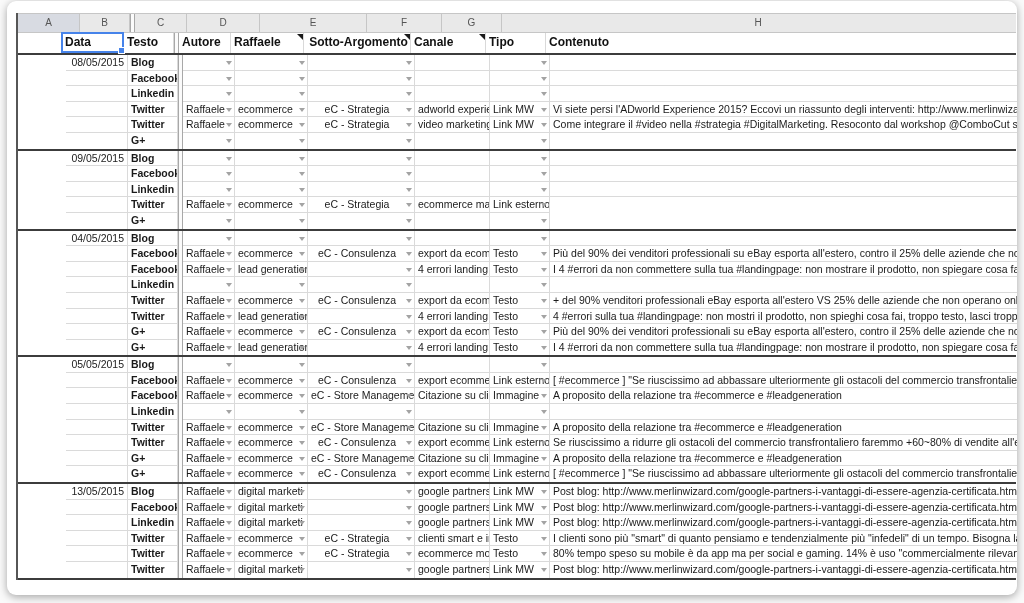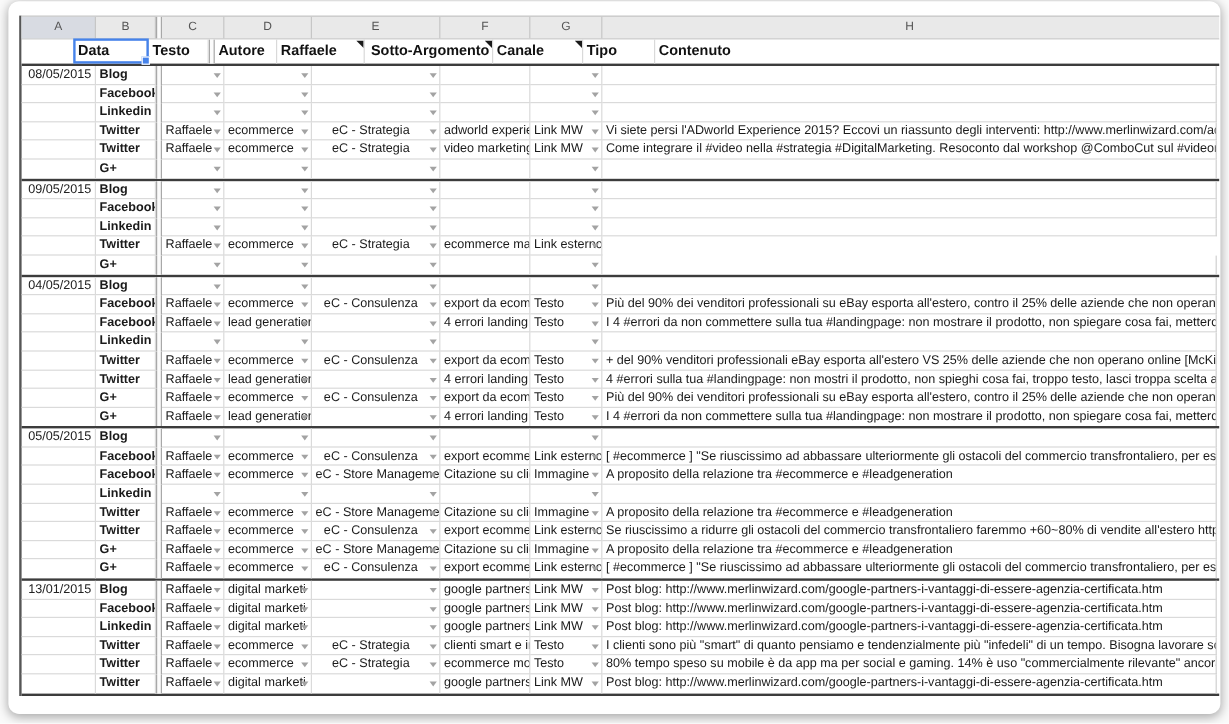--- a/index.html
+++ b/index.html
@@ -42,21 +42,21 @@
   .header-row{height:20px;background:#fff;border-bottom:2px solid #3c3c3c;}
   .hcell{
     box-sizing:border-box;position:relative;flex:0 0 auto;
     border-right:1px solid #d9d9d9;
     font-weight:bold;font-size:12px;line-height:19px;color:#111;
     padding-left:3px;white-space:nowrap;overflow:hidden;
   }
   .hcell.cA{overflow:visible;margin-left:44px;}
   .hcell.cH{border-right:none;}
   
-  .section{border-bottom:2px solid #3c3c3c;}
+  .section{border-bottom:2px solid #3c3c3c;padding-left:48px;}
   .section .row{height:15.6px;}
   .cell{
     box-sizing:border-box;position:relative;flex:0 0 auto;
     border-right:1px solid #dadada;border-bottom:1px solid #dadada;
     font-size:10.5px;line-height:14.8px;color:#1a1a1a;
     padding-left:3px;white-space:nowrap;overflow:hidden;
   }
   .section .row:last-child .cell{border-bottom:none;}
   .cell.cH{border-right:1px solid #d0d0d0;}
   .date{text-align:right;padding-right:3px;padding-left:0;color:#222;}
@@ -429,21 +429,21 @@
             <div class="cell cC witharrow"><span>Raffaele</span><span class="arr"></span></div>
             <div class="cell cD witharrow"><span>ecommerce</span><span class="arr"></span></div>
             <div class="cell cE witharrow"><span>eC - Consulenza</span><span class="arr"></span></div>
             <div class="cell cF"><span>export ecommer</span></div>
             <div class="cell cG witharrow"><span>Link esterno</span><span class="arr"></span></div>
             <div class="cell cH"><span>[ #ecommerce ] "Se riuscissimo ad abbassare ulteriormente gli ostacoli del commercio transfrontaliero, per esempi</span></div>
           </div>
         </div>
         <div class="section">
           <div class="row">
-            <div class="cell cA date"><span>13/01/2015</span></div>
+            <div class="cell cA date"><span>13/05/2015</span></div>
             <div class="cell cB canale"><span>Blog</span></div>
             <div class="cdiv"></div>
             <div class="cell cC witharrow"><span>Raffaele</span><span class="arr"></span></div>
             <div class="cell cD witharrow"><span>digital marketi</span><span class="arr"></span></div>
             <div class="cell cE witharrow"><span></span><span class="arr"></span></div>
             <div class="cell cF"><span>google partners</span></div>
             <div class="cell cG witharrow"><span>Link MW</span><span class="arr"></span></div>
             <div class="cell cH"><span>Post blog: http://www.merlinwizard.com/google-partners-i-vantaggi-di-essere-agenzia-certificata.htm</span></div>
           </div>
           <div class="row">

